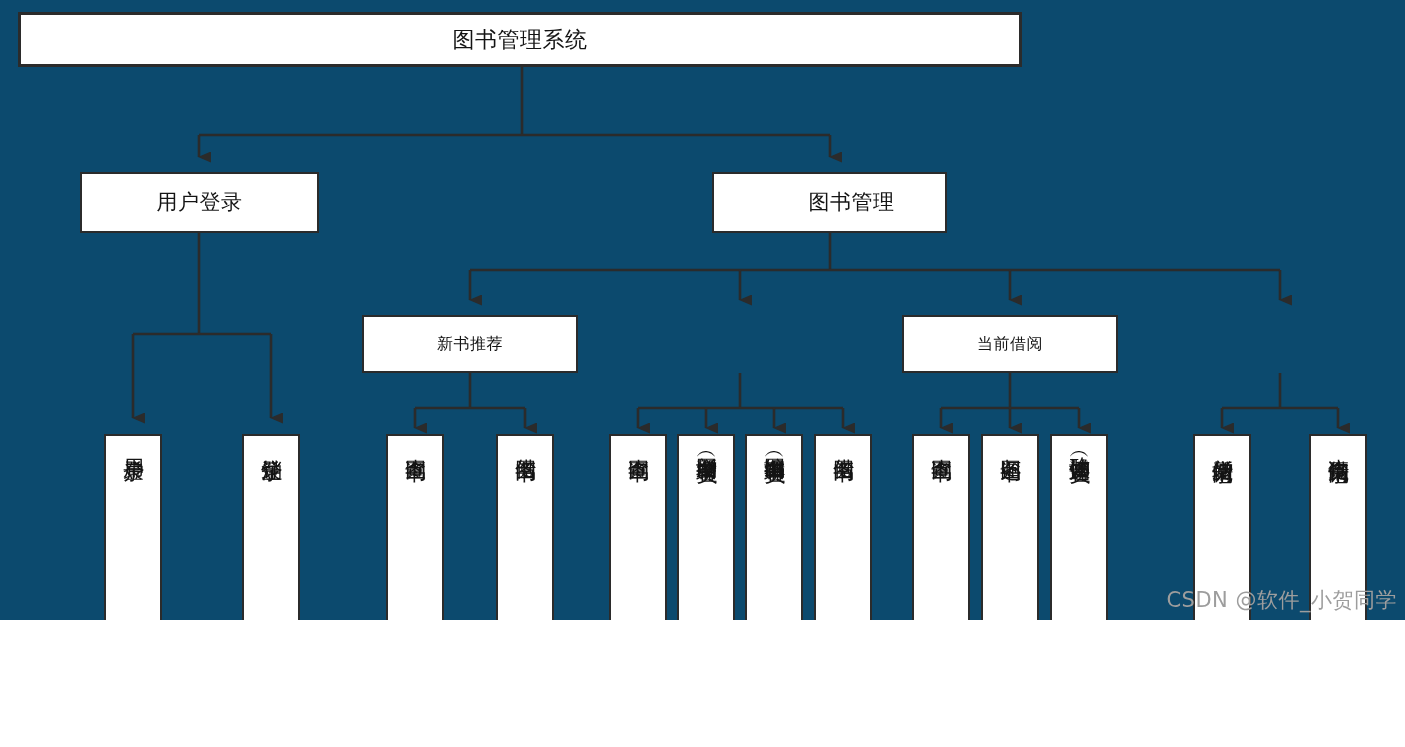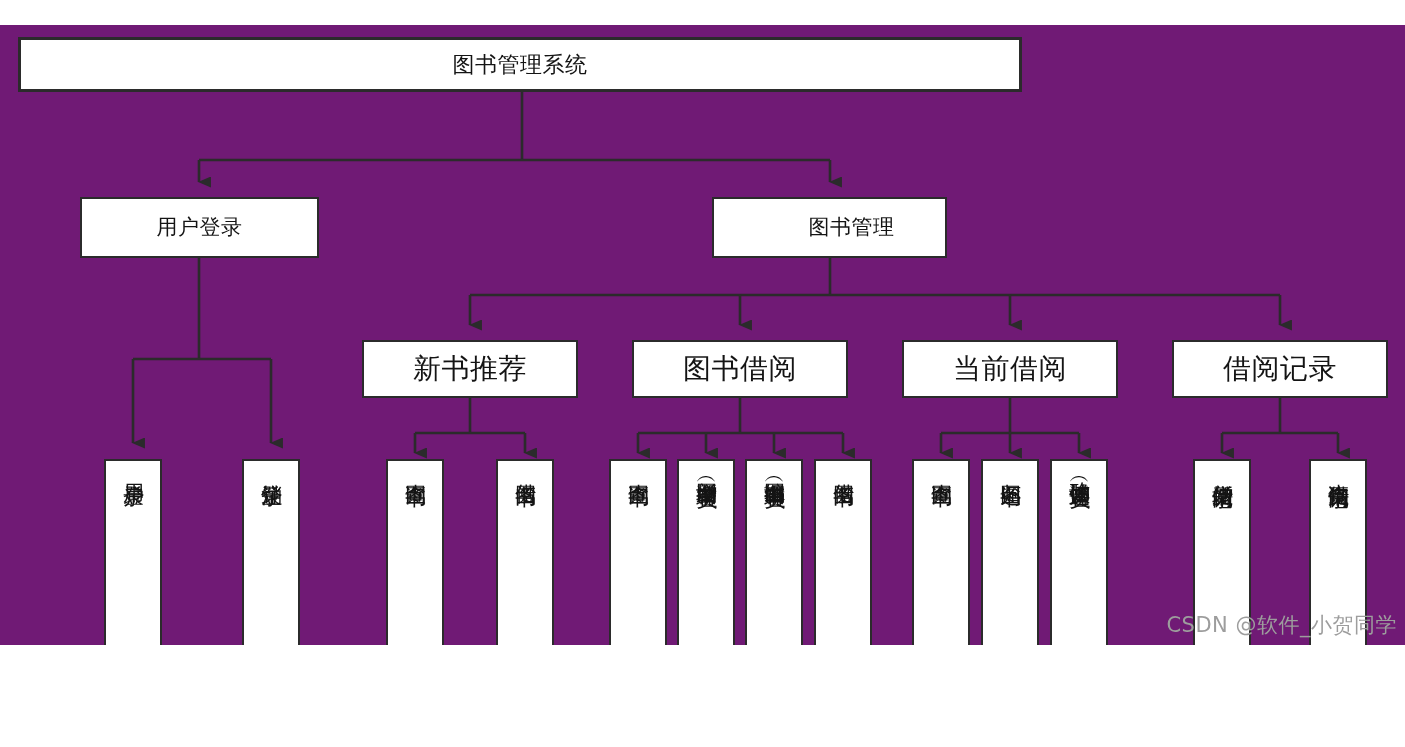--- a/index.html
+++ b/index.html
@@ -6,23 +6,22 @@
   html,body{margin:0;padding:0;background:#ffffff;}
   body{
     font-family:"DejaVu Sans","Liberation Sans",sans-serif;
     color:#1a1a1a;
     -webkit-font-smoothing:antialiased;
   }
   #canvas{
     position:relative;
     width:1405px;
     height:620px;
-    background:#701a75;
+    background:#0c4a6e;
     overflow:hidden;
-    margin-top:25px;
   }
   svg#wires{
     position:absolute;
     left:0; top:0;
     width:1405px;
     height:747px;
     pointer-events:none;
   }
   .node{
     position:absolute;
@@ -39,21 +38,21 @@
   }
   .node .label{
     display:block;
     font-size:21px;
     line-height:1.15;
     letter-spacing:0.5px;
     color:#141414;
     white-space:nowrap;
   }
   .node.root .label{font-size:22px;}
-  .node.tier2 .label{font-size:28px;}
+  .node.tier2 .label{font-size:16px;}
   .leaf{
     position:absolute;
     box-sizing:border-box;
     background:#ffffff;
     border:2.5px solid #2b2b2b;
     display:flex;
     align-items:flex-start;
     justify-content:center;
     overflow:hidden;
   }
@@ -141,29 +140,23 @@
   <div class="node tier1" style="left:80px; top:172px; width:239px; height:61px;">
     <span class="label">用户登录</span>
   </div>
   <div class="node tier1" style="left:712px; top:172px; width:235px; height:61px;padding-left:44px;">
     <span class="label">图书管理</span>
   </div>
 
   <div class="node tier2" style="left:362px; top:315px; width:216px; height:58px;">
     <span class="label">新书推荐</span>
   </div>
-  <div class="node tier2" style="left:632px; top:315px; width:216px; height:58px;">
-    <span class="label">图书借阅</span>
-  </div>
   <div class="node tier2" style="left:902px; top:315px; width:216px; height:58px;">
     <span class="label">当前借阅</span>
   </div>
-  <div class="node tier2" style="left:1172px; top:315px; width:216px; height:58px;">
-    <span class="label">借阅记录</span>
-  </div>
 
   <div class="leaf" style="left:104px; top:434px; width:58px; height:301px;">
     <span class="vlabel">用户登录</span>
   </div>
   <div class="leaf" style="left:242px; top:434px; width:58px; height:301px;">
     <span class="vlabel">注销登录</span>
   </div>
 
   <div class="leaf" style="left:386px; top:434px; width:58px; height:301px;">
     <span class="vlabel">查询图书</span>

